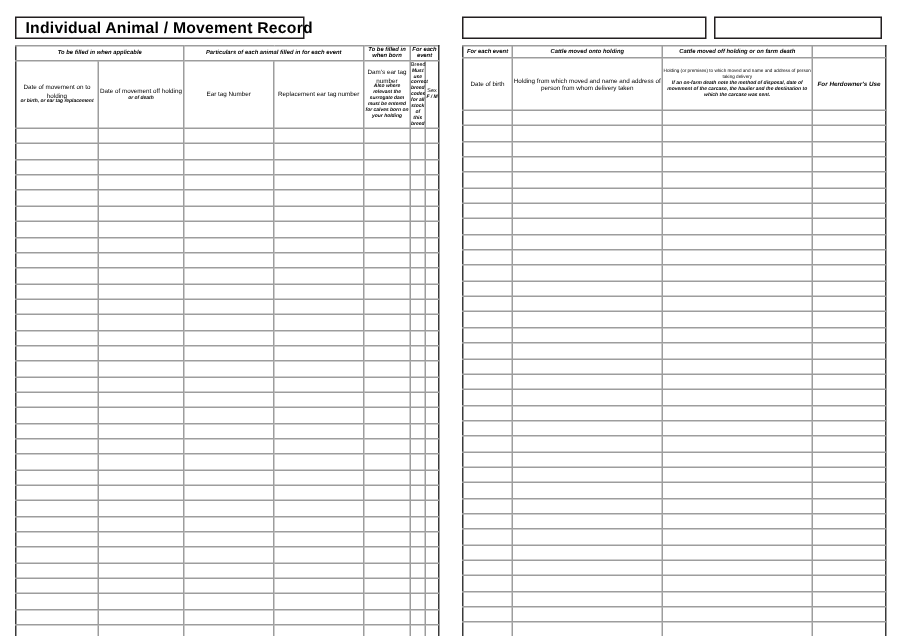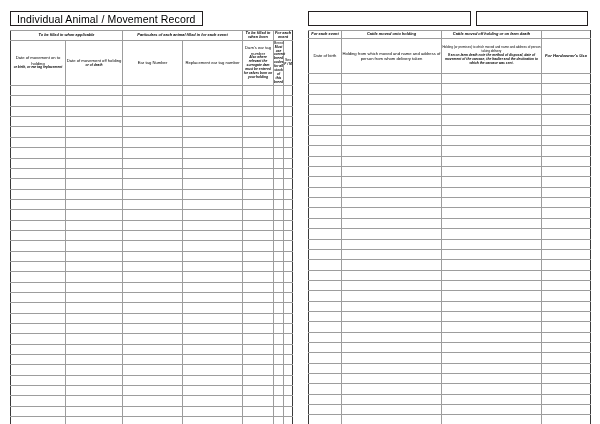--- a/index.html
+++ b/index.html
@@ -38,21 +38,21 @@
     width: 193px;
     height: 15px;
     border: 1.2px solid #231f20;
     box-sizing: border-box;
     display: flex;
     align-items: center;
     padding-left: 6px;
   }
   .title-text {
     font-size: 10.5px;
-    font-weight: normal;
+    font-weight: bold;
     letter-spacing: 0.15px;
     white-space: nowrap;
   }
 
   
   .topbox {
     position: absolute;
     top: 11px;
     height: 15px;
     border: 1.1px solid #231f20;

